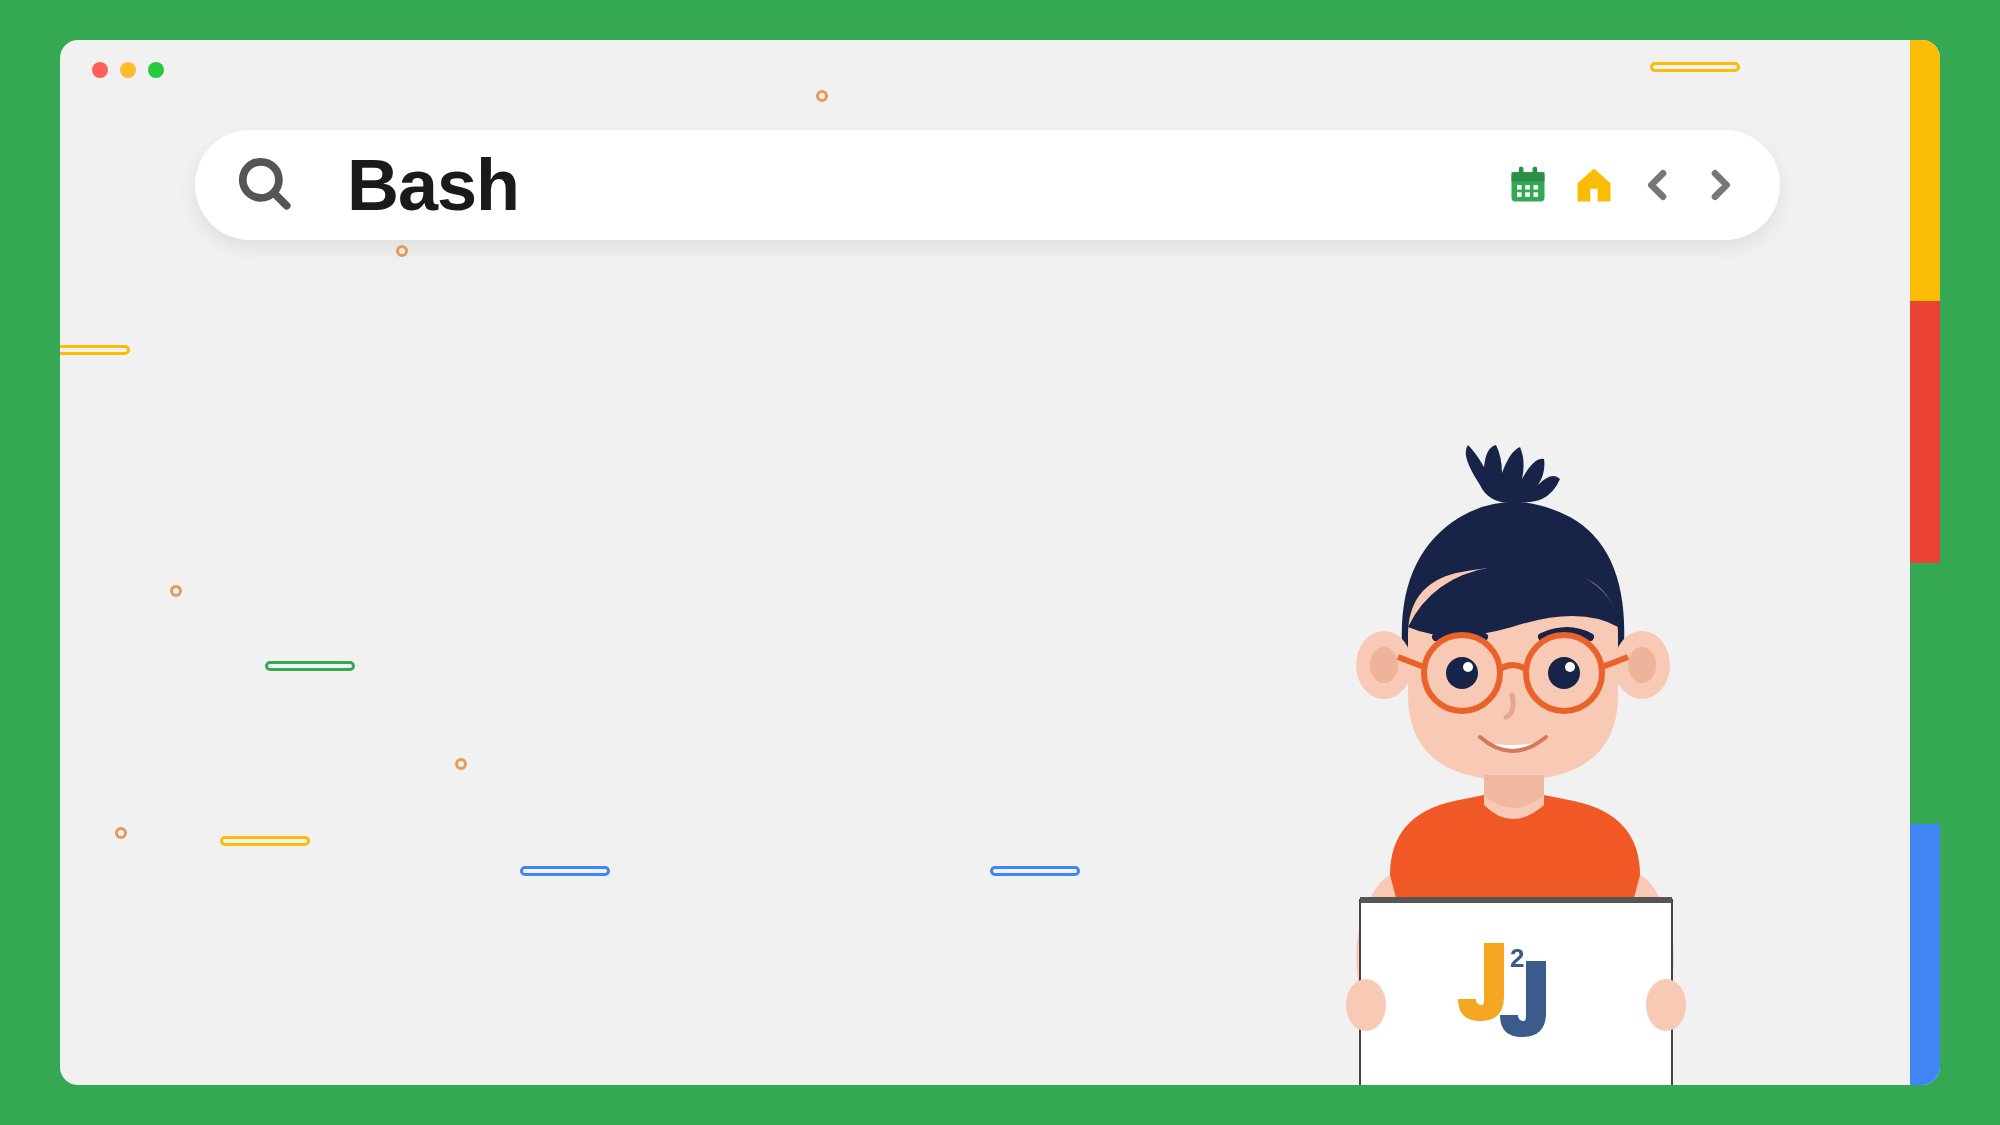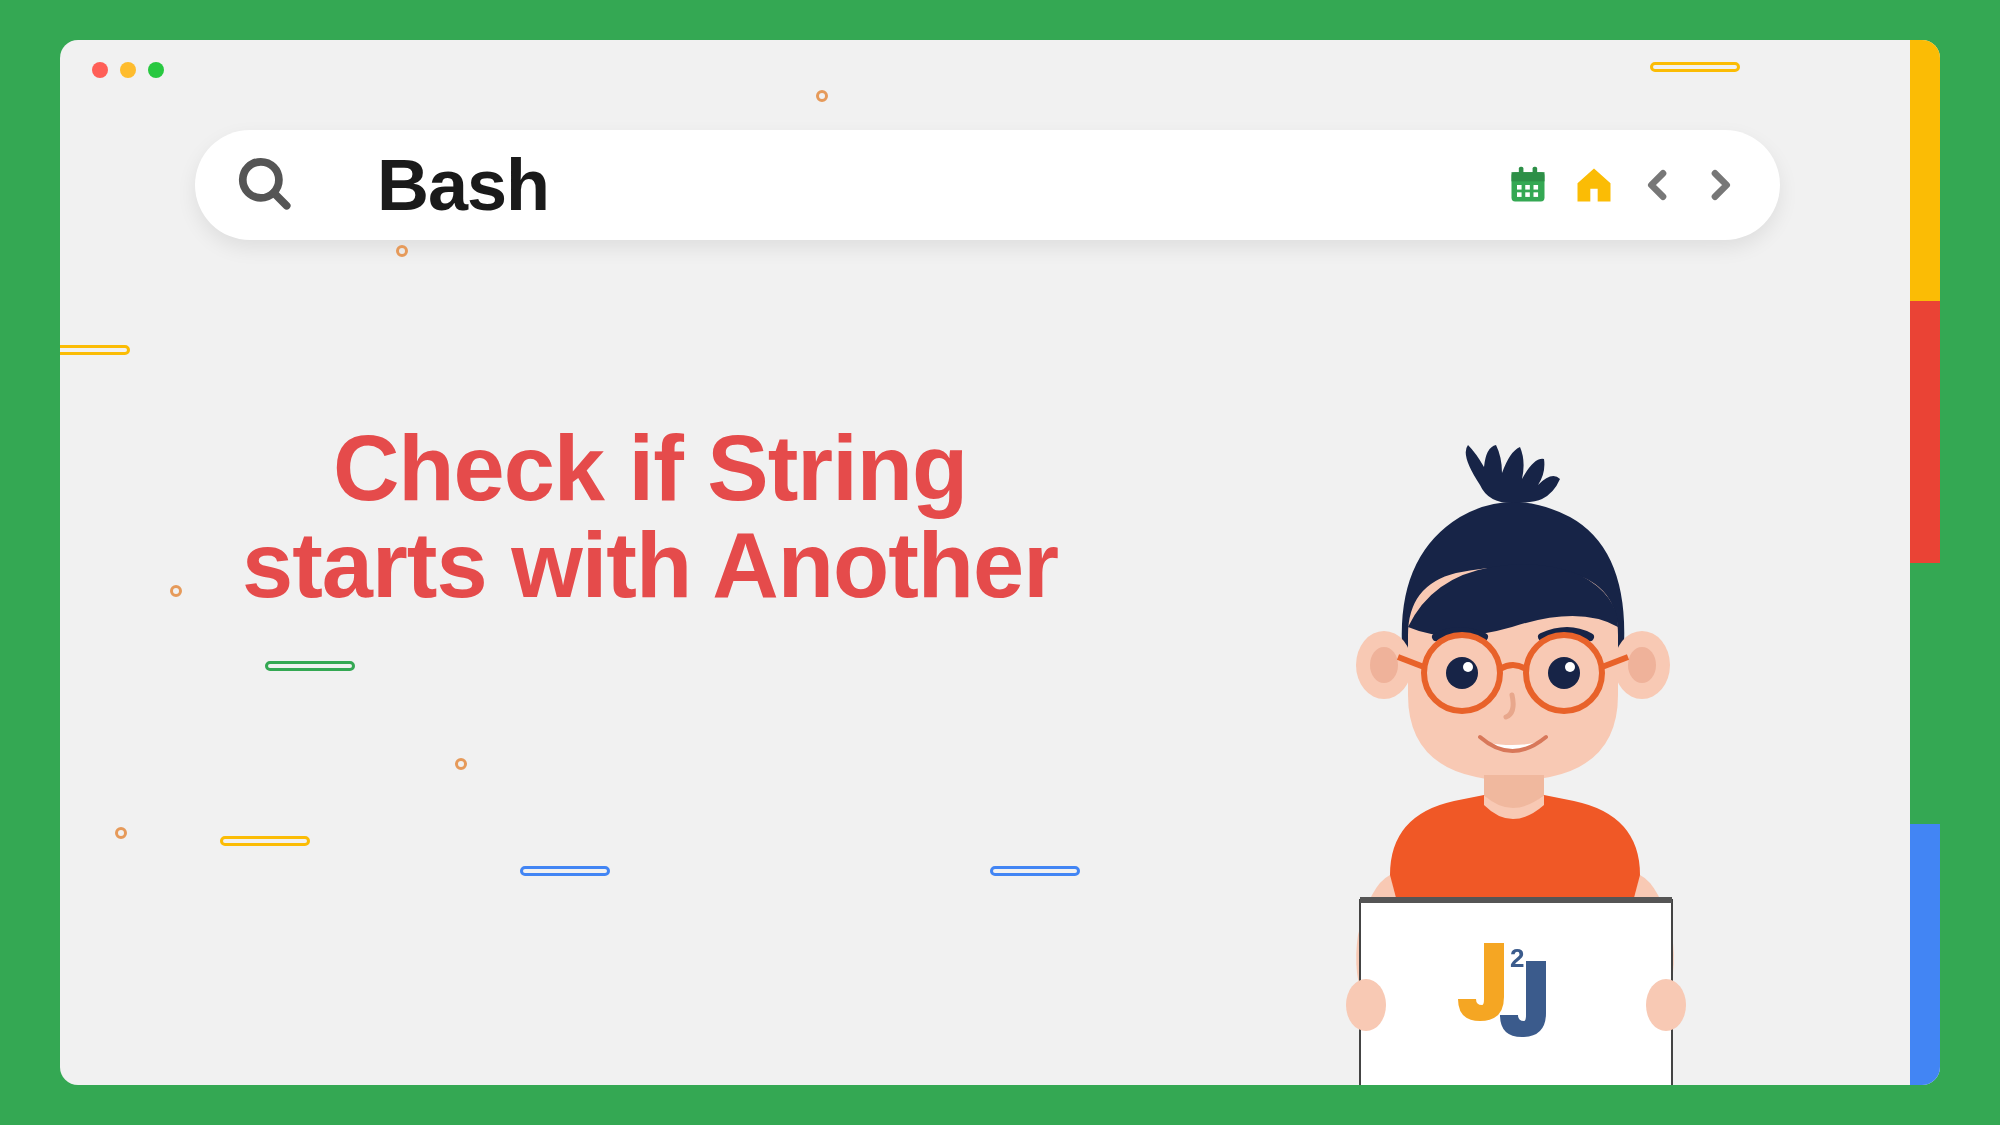--- a/index.html
+++ b/index.html
@@ -60,21 +60,21 @@
     box-shadow: 0 8px 20px rgba(0,0,0,0.08);
     display: flex;
     align-items: center;
     padding: 0 40px;
   }
   .search-icon-svg { width: 62px; height: 62px; flex-shrink: 0; }
   .search-text {
     font-size: 72px;
     font-weight: 700;
     color: #1a1a1a;
-    margin-left: 80px;
+    margin-left: 50px;
     flex: 1;
     letter-spacing: -1px;
   }
   .toolbar-icons {
     display: flex;
     align-items: center;
     gap: 22px;
   }
   .toolbar-icons svg { display: block; }
 
@@ -154,21 +154,20 @@
       <svg width="40" height="44" viewBox="0 0 24 24" fill="none" stroke="#777" stroke-width="4" stroke-linecap="round" stroke-linejoin="round">
         <polyline points="15 5 8 12 15 19"></polyline>
       </svg>
 
       <svg width="40" height="44" viewBox="0 0 24 24" fill="none" stroke="#777" stroke-width="4" stroke-linecap="round" stroke-linejoin="round">
         <polyline points="9 5 16 12 9 19"></polyline>
       </svg>
     </div>
   </div>
 
-  <div class="headline">Check if String starts with Another</div>
 
   <div class="pill" style="top:22px; right:200px; width:90px; border-color:#fbbc05;"></div>
   <div class="pill" style="top:305px; left:-30px; width:100px; border-color:#fbbc05;"></div>
   <div class="pill" style="top:621px; left:205px; width:90px; border-color:#34a853;"></div>
   <div class="pill" style="top:796px; left:160px; width:90px; border-color:#fbbc05;"></div>
   <div class="pill" style="top:826px; left:460px; width:90px; border-color:#4285f4;"></div>
   <div class="pill" style="top:826px; left:930px; width:90px; border-color:#4285f4;"></div>
 
   <div class="circle-dot" style="top:50px; left:756px; width:12px; height:12px; border-color:#e69a5a;"></div>
   <div class="circle-dot" style="top:205px; left:336px; width:12px; height:12px; border-color:#e69a5a;"></div>

